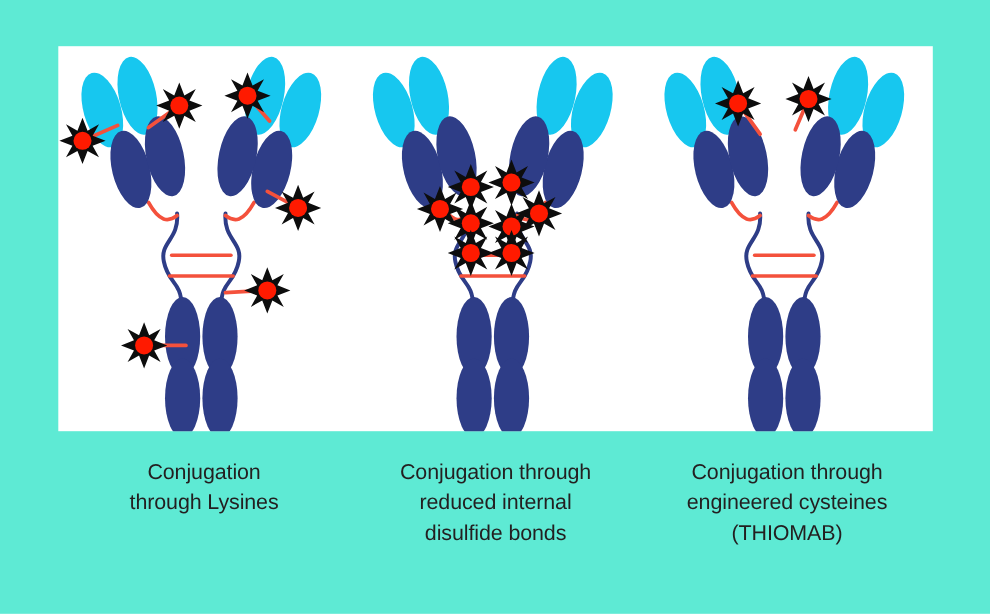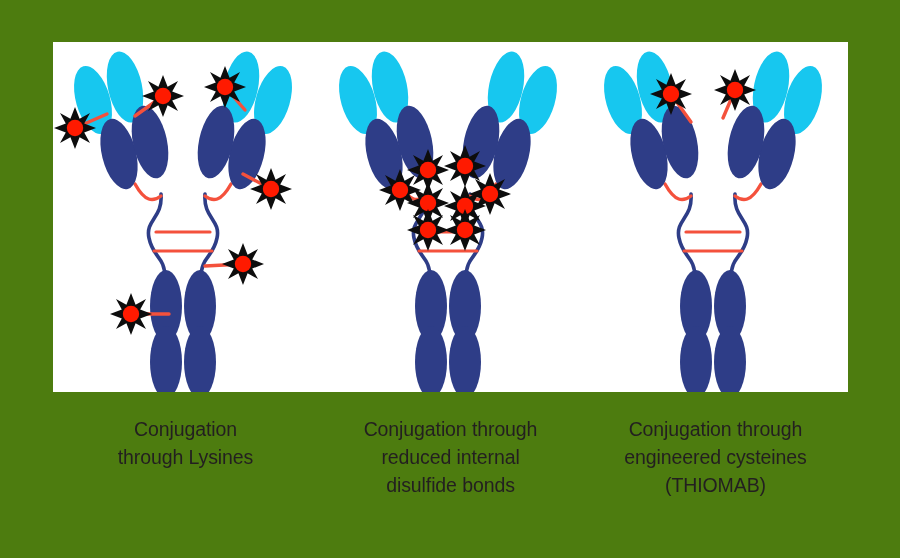--- a/index.html
+++ b/index.html
@@ -10,21 +10,21 @@
     width: 900px;
     height: 558px;
     background: #f5f5f5;
     font-family: "Liberation Sans", sans-serif;
     overflow: hidden;
   }
   #root {
     position: relative;
     width: 900px;
     height: 558px;
-    background: #4d7c0f;
+    background: #5eead4;
   }
   .figure-panel {
     position: absolute;
     left: 53px;
     top: 42px;
     width: 795px;
     height: 350px;
     background: #ffffff;
   }
   .panel-col {

